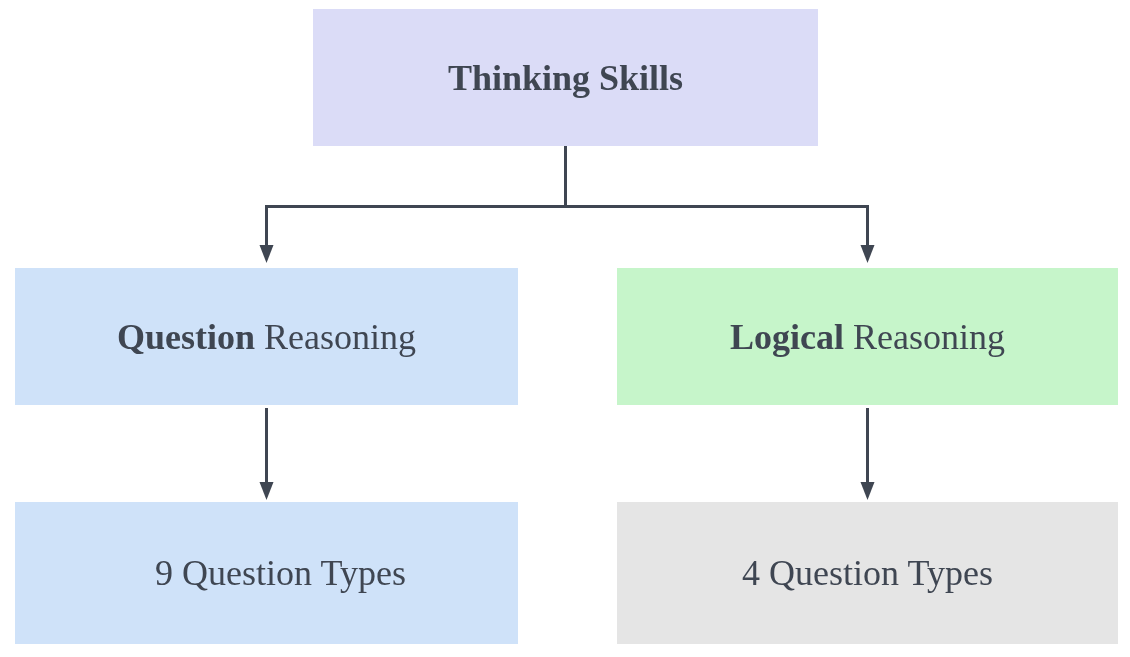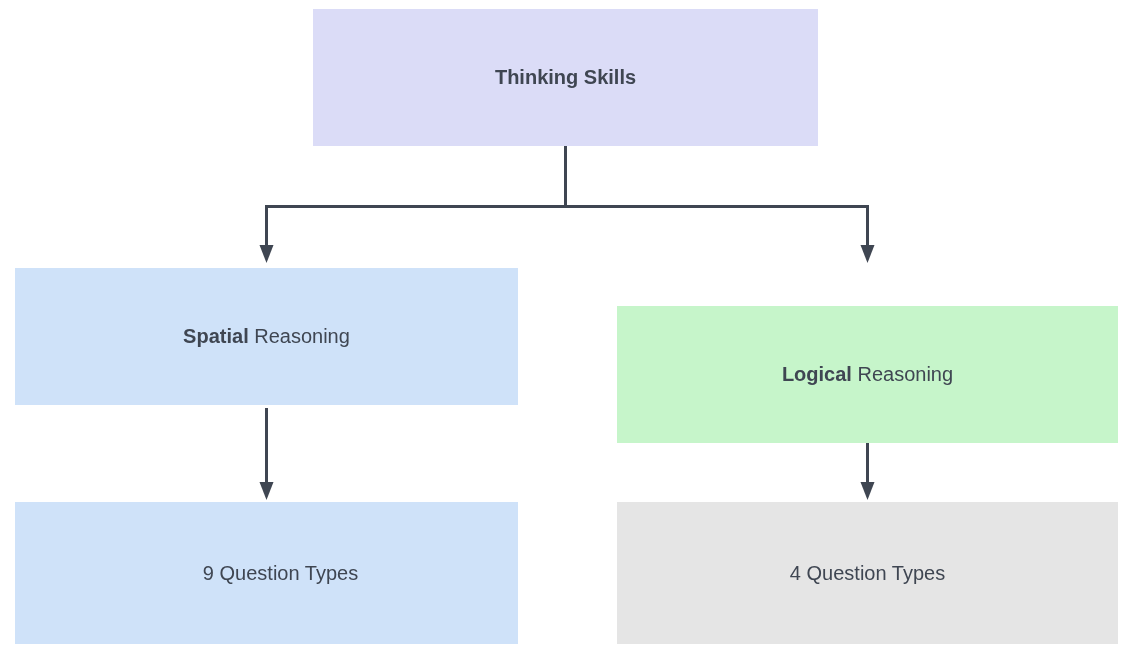--- a/index.html
+++ b/index.html
@@ -6,22 +6,22 @@
     margin: 0;
     padding: 0;
     background: #ffffff;
   }
   .canvas {
     position: relative;
     width: 1130px;
     height: 657px;
     overflow: hidden;
     background: #ffffff;
-    font-family: Liberation Sans, sans-serif;
-    font-size: 20px;
+    font-family: Liberation Serif, serif;
+    font-size: 36px;
     color: #3f4652;
   }
   .connectors {
     position: absolute;
     left: 0;
     top: 0;
     width: 1130px;
     height: 657px;
     pointer-events: none;
   }
@@ -35,21 +35,21 @@
   .node .label {
     display: block;
     text-align: center;
     white-space: nowrap;
   }
   .b { font-weight: bold; }
 
   
   .n-root          { left: 313px; top: 9px;   width: 505px; height: 137px; background: #dbdcf7; }
   .n-spatial       { left: 15px;  top: 268px; width: 503px; height: 137px; background: #cfe2f9; }
-  .n-logical       { left: 617px; top: 268px; width: 501px; height: 137px; background: #c6f5ca; margin-top: 38px; }
+  .n-logical       { left: 617px; top: 268px; width: 501px; height: 137px; background: #c6f5ca; }
   .n-spatial-count { left: 15px;  top: 502px; width: 503px; height: 142px; background: #cfe2f9; }
   .n-logical-count { left: 617px; top: 502px; width: 501px; height: 142px; background: #c6f5ca; }
 </style>
 </head>
 <body>
 
 <div class="canvas" style="color: rgb(63, 70, 82); background-color: rgb(255, 255, 255);">
 
   <svg class="connectors" width="1130" height="657" viewBox="0 0 1130 657" aria-hidden="true">
     <g fill="none" stroke="#3f4652" stroke-width="3">
@@ -66,21 +66,21 @@
       <polygon points="259.5,482 273.5,482 266.5,500"></polygon>
       <polygon points="860.5,482 874.5,482 867.5,500"></polygon>
     </g>
   </svg>
 
   <div class="node n-root" style="background-color: rgb(219, 220, 247);">
     <div class="label"><span class="b">Thinking Skills</span><span></span></div>
   </div>
 
   <div class="node n-spatial" style="background-color: rgb(207, 226, 249);">
-    <div class="label"><span class="b">Spatial</span><span> Reasoning</span></div>
+    <div class="label"><span class="b">Question</span><span> Reasoning</span></div>
   </div>
 
   <div class="node n-logical" style="background-color: rgb(198, 245, 202);">
     <div class="label"><span class="b">Logical</span><span> Reasoning</span></div>
   </div>
 
   <div class="node n-spatial-count" style="background-color: rgb(207, 226, 249); padding-left: 28px;">
     <div class="label"><span>9 Question Types</span></div>
   </div>
 

